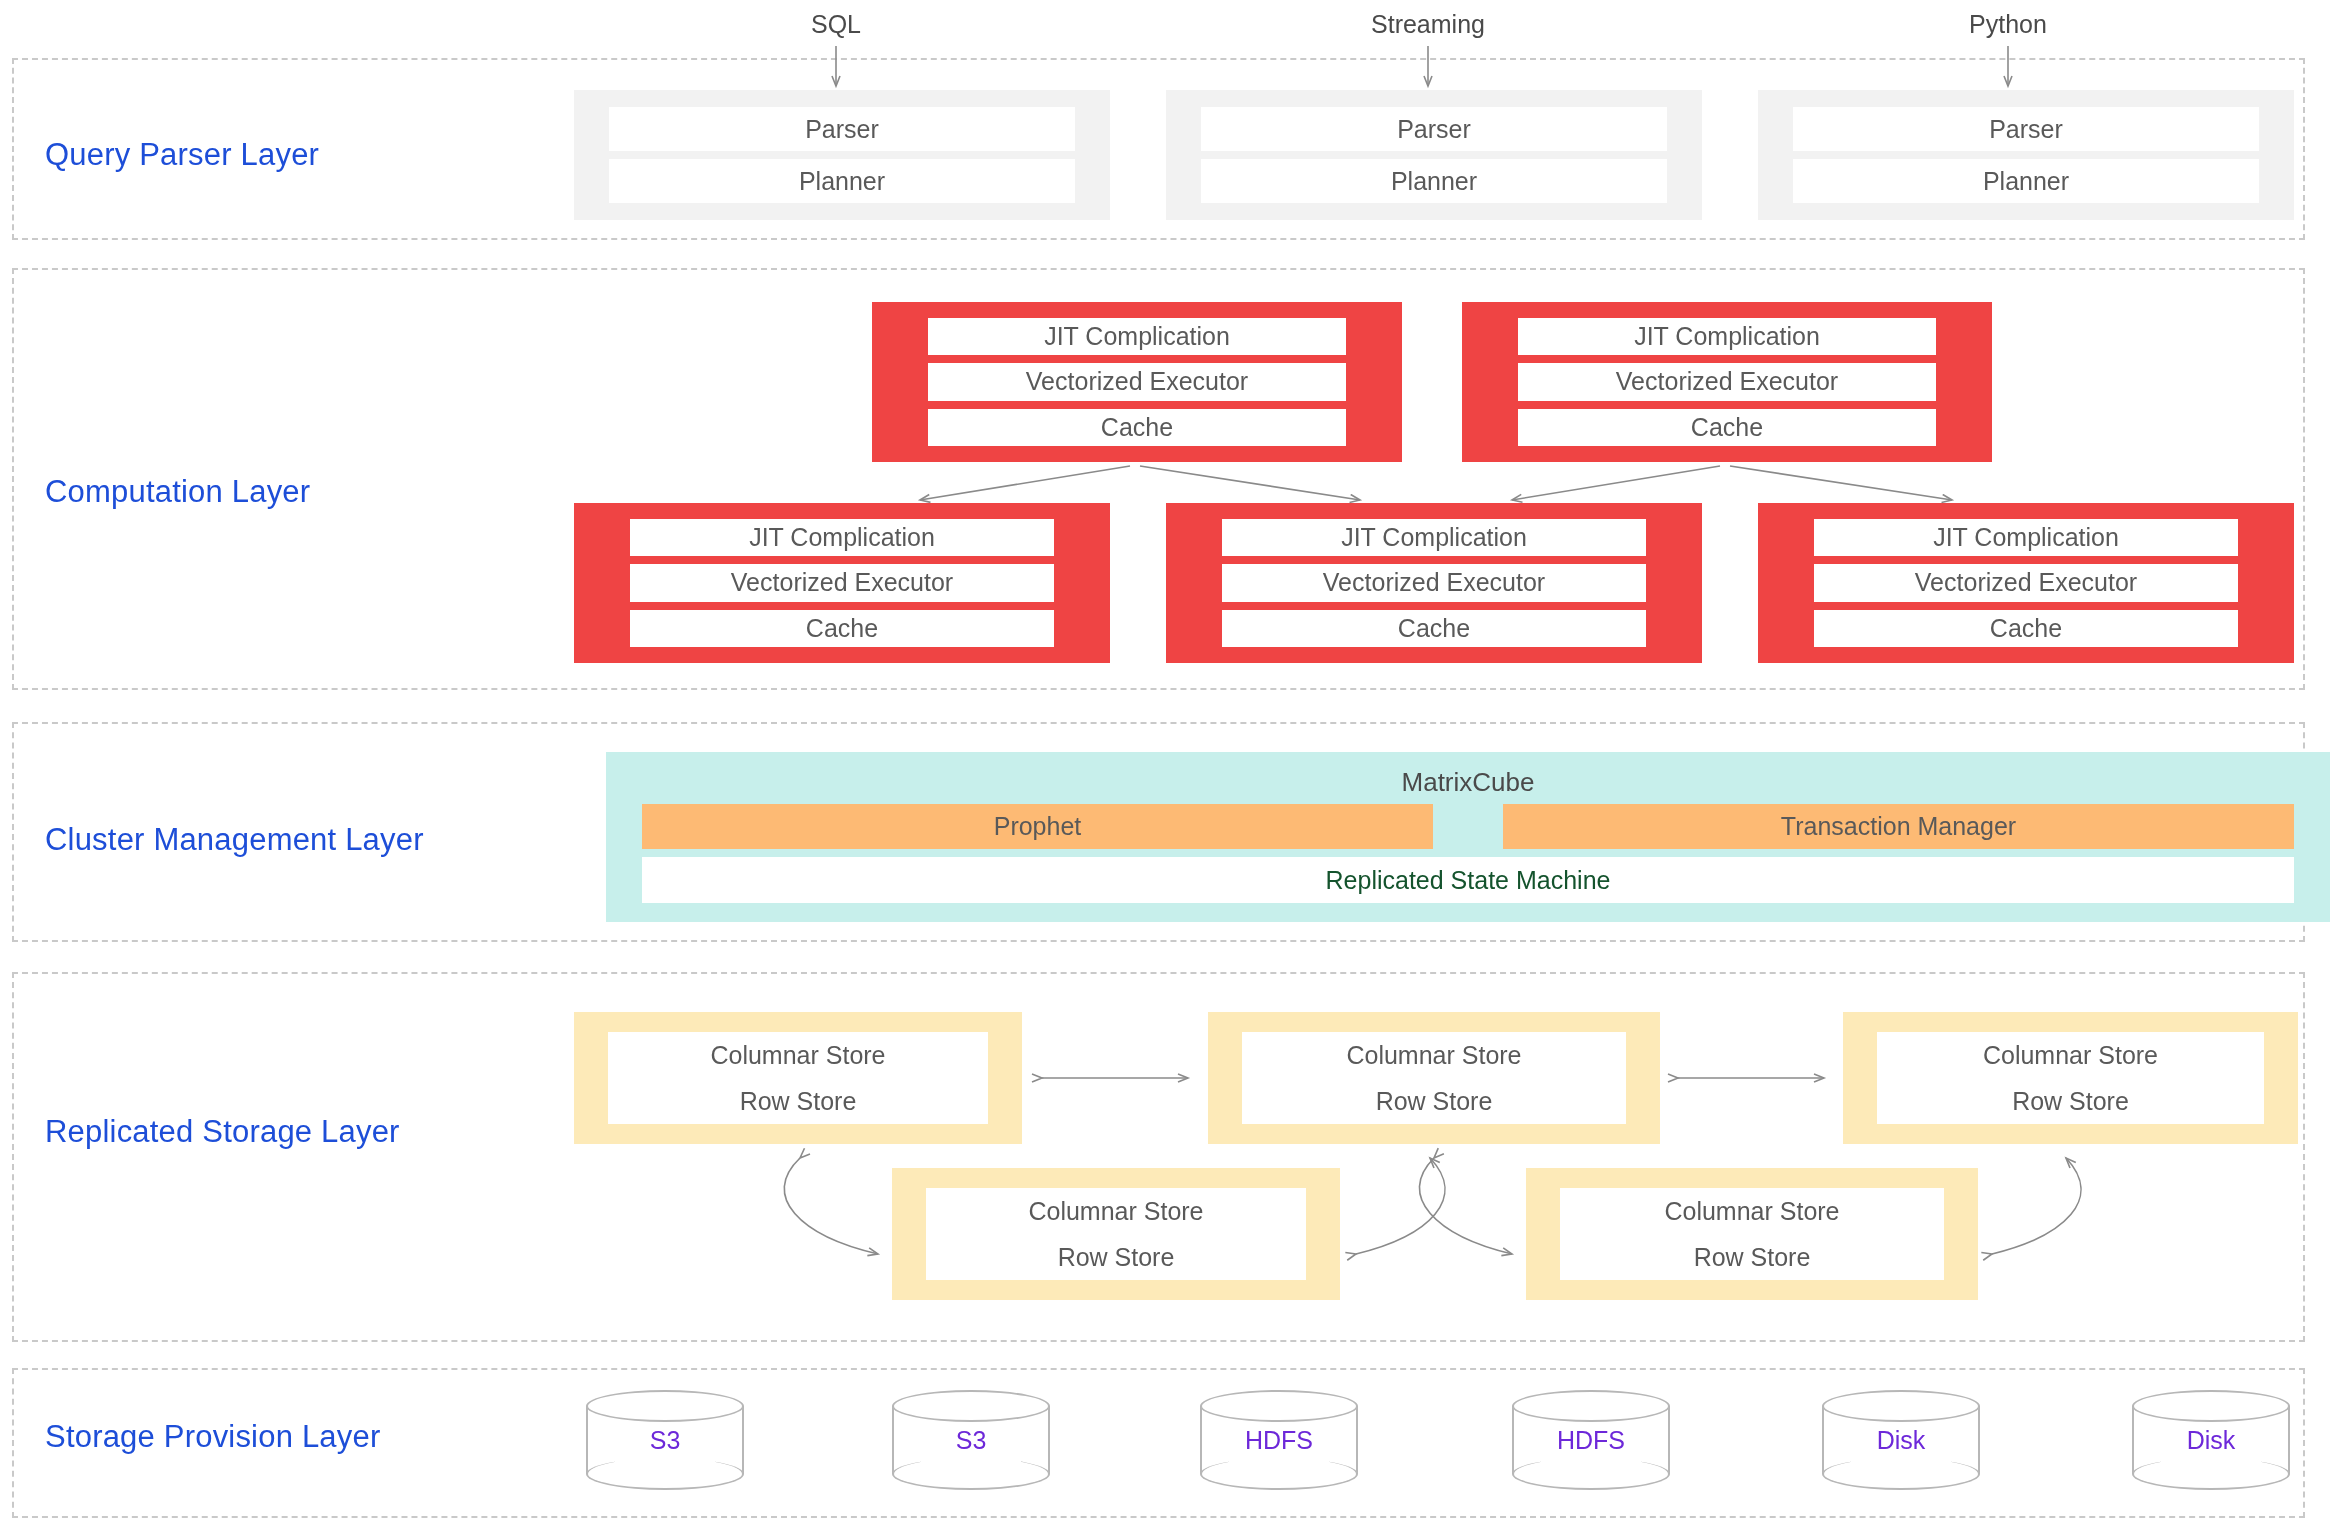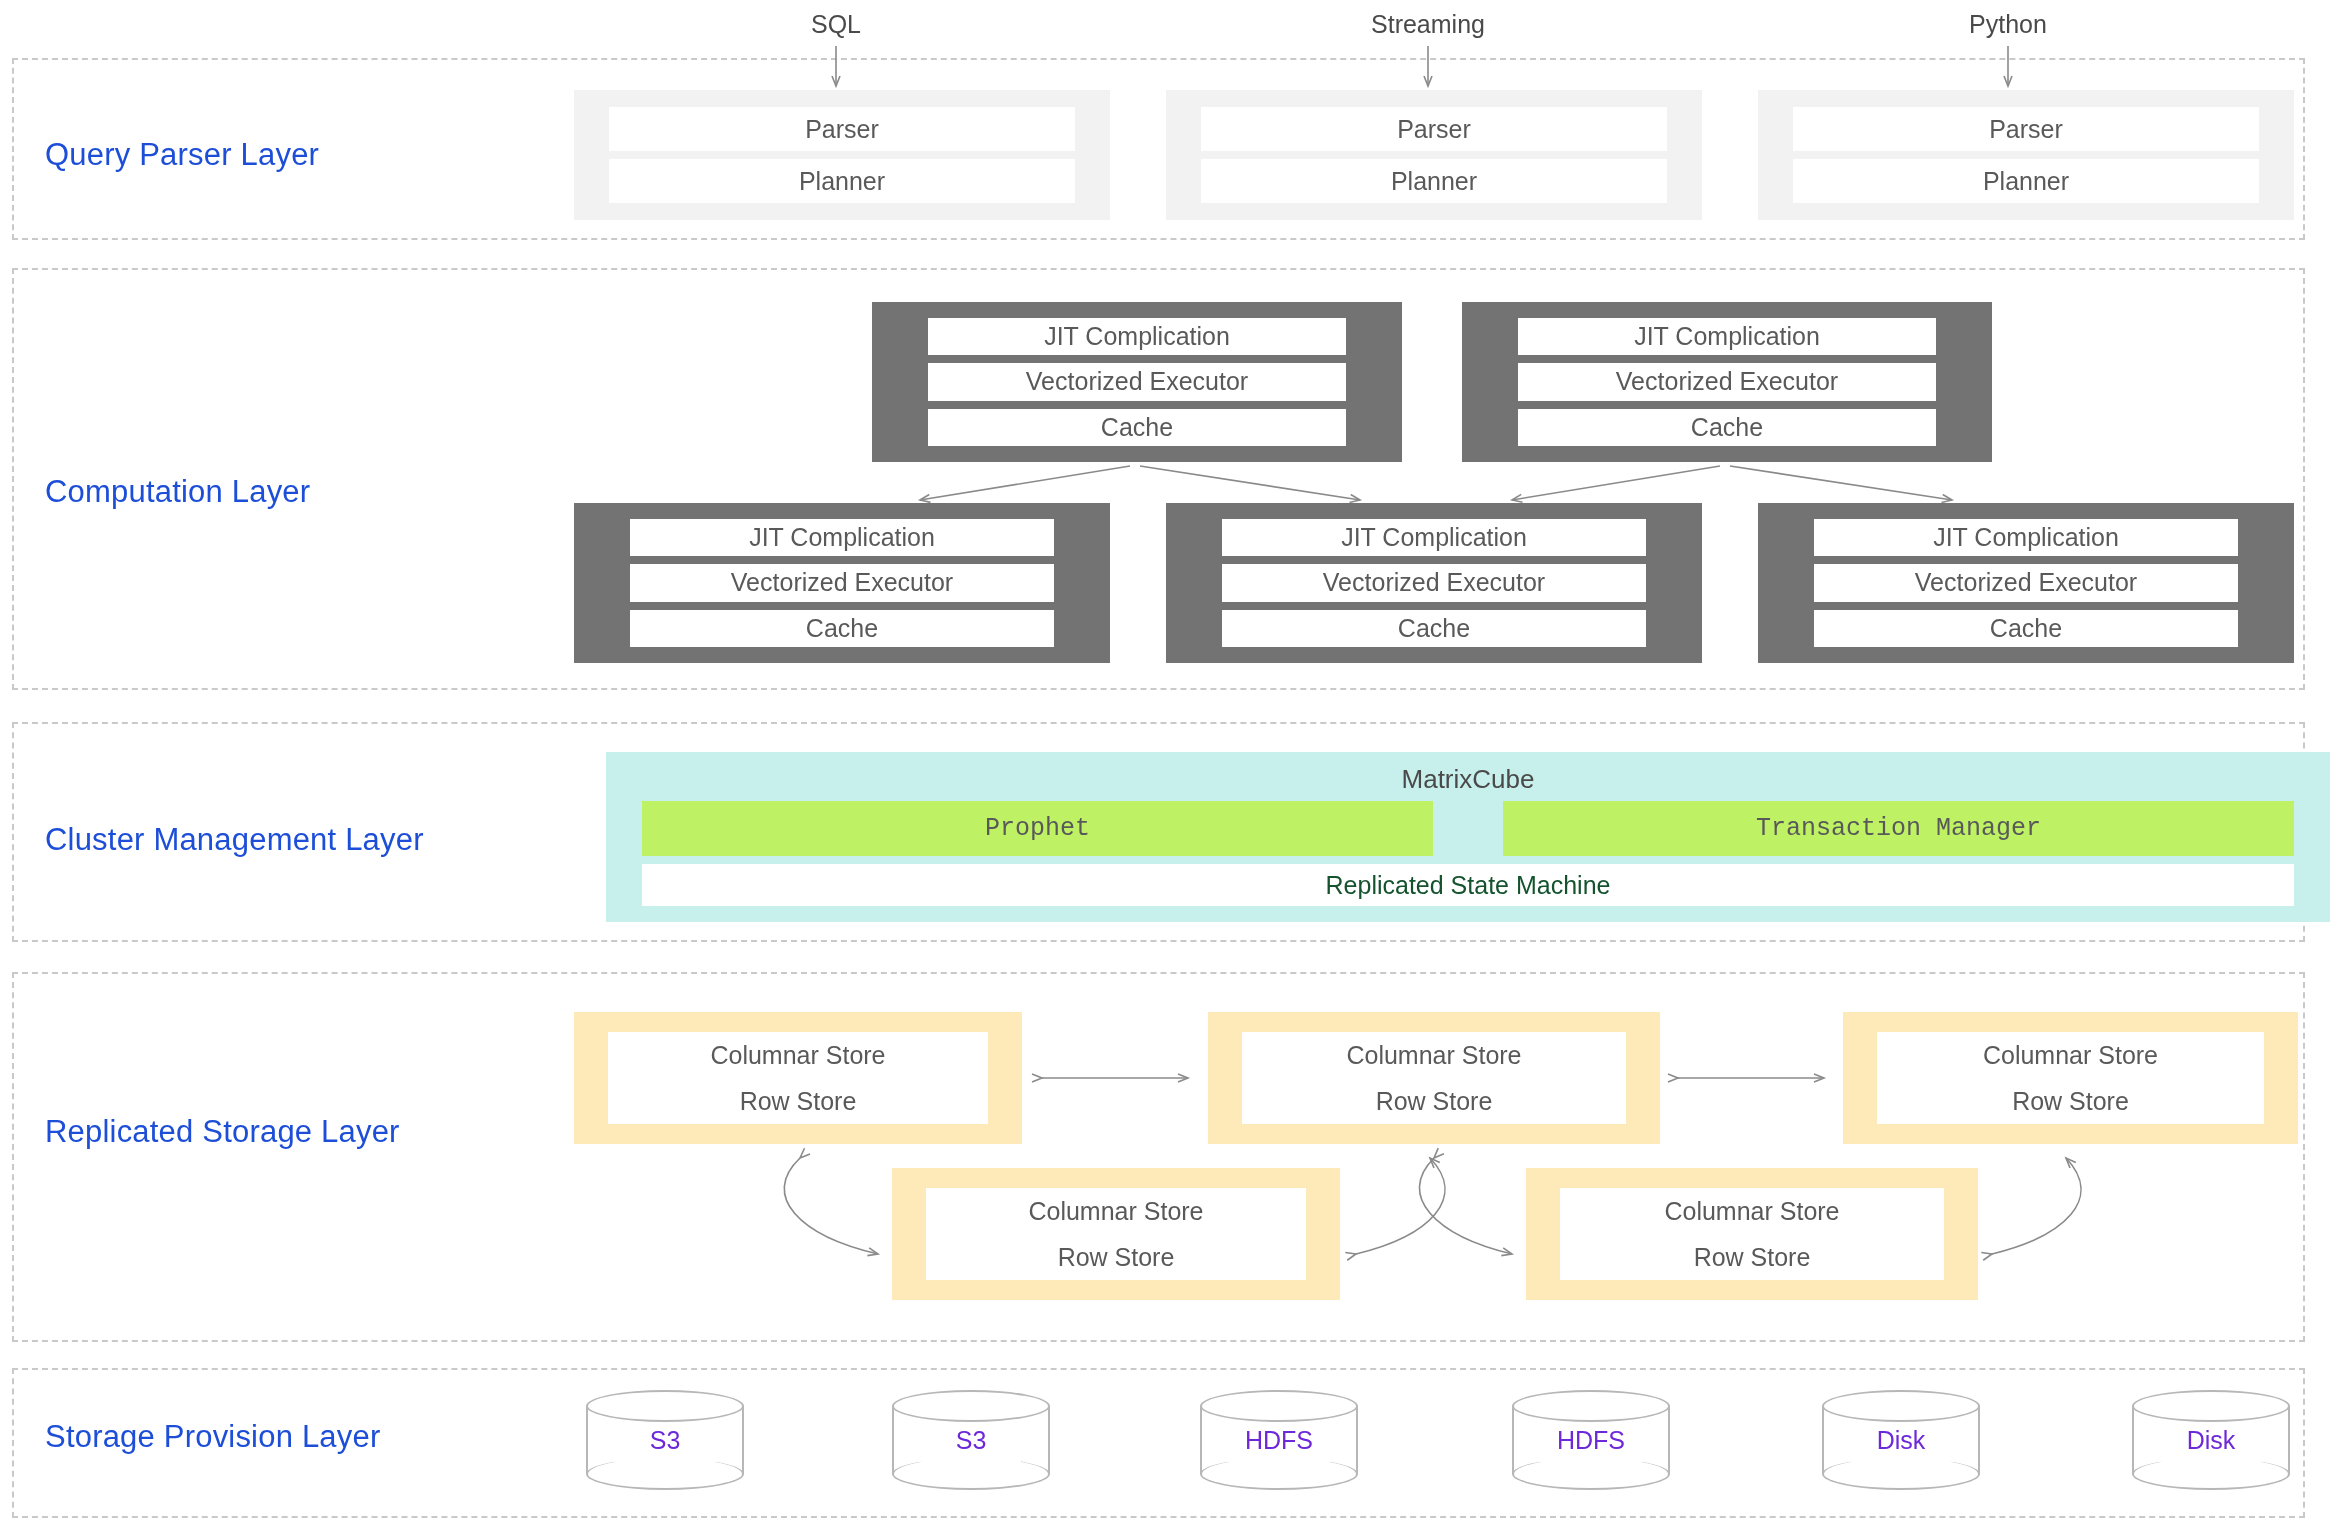--- a/index.html
+++ b/index.html
@@ -31,32 +31,32 @@
     background:#ffffff;
     font-size:25px;color:#595959;
     display:flex;align-items:center;justify-content:center;
   }
 
   
   .node.parser{background:#f2f2f2;padding:14px 35px;gap:8px;}
   .node.parser .slot{height:44px;}
 
   
-  .node.comp{background:#737373;padding:16px 56px;gap:8px;}
+  .node.comp{background:#ef4444;padding:16px 56px;gap:8px;}
   .node.comp .slot{height:40px;}
 
   
   .node.cube{background:#c7efeb;padding:0;}
   .cube-title{
     text-align:center;font-size:26px;color:#4a4a4a;
     padding-top:12px;padding-bottom:6px;
   }
   .cube-row{display:flex;gap:0;padding:0 36px;box-sizing:border-box;}
-  .cube-row .slot{height:55px;background:#bef264;display:flex;
-     align-items:center;justify-content:center;font-size:25px;color:#595959;font-family:Liberation Mono, monospace;}
+  .cube-row .slot{height:45px;background:#fdba74;display:flex;
+     align-items:center;justify-content:center;font-size:25px;color:#595959;}
   .cube-gap{width:70px;flex:0 0 70px;}
   .cube-full{margin:8px 36px 16px 36px;height:46px;background:#fff;
      display:flex;align-items:center;justify-content:center;
      font-size:25px;color:#14532d;}
 
   
   .node.store{background:#fdeab8;padding:16px 34px;}
   .node.store .slot{height:46px;}
 
   

